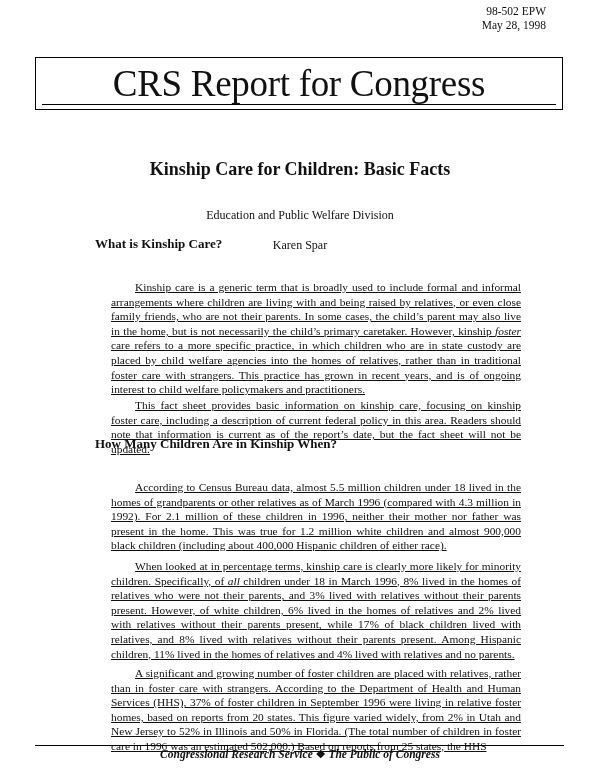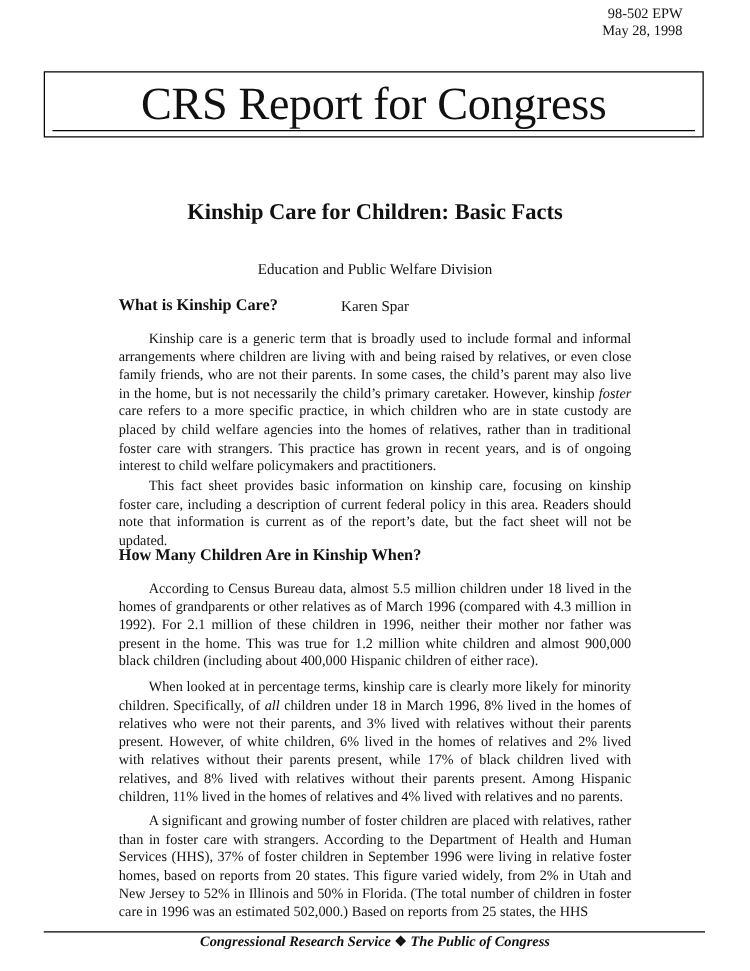--- a/index.html
+++ b/index.html
@@ -34,23 +34,24 @@
   .author, .division {
     position: absolute; left: 0; right: 0; text-align: center;
     font-size: 12px; line-height: 14px;
   }
   .author { top: 194px; margin-top: 44px; }
   .division { top: 208px; }
   .section-heading {
     position: absolute; left: 95px; font-weight: bold; font-size: 13px; line-height: 16px;
   }
   .para {
-    position: absolute; left: 95px; width: 410px; margin: 0;
+    position: absolute; left: 95px; width: 410px; margin: 16px;
     font-size: 11.4px; line-height: 14.6px; text-align: justify;
     text-indent: 24px;
+    text-decoration: underline;
   }
   .footer-rule {
     position: absolute; left: 35px; right: 36px; top: 745px; border-top: 1px solid #000;
   }
   .footer {
     position: absolute; left: 0; right: 0; top: 747px; text-align: center;
     font-style: italic; font-weight: bold; font-size: 11.5px; line-height: 14px;
   }
   .diamond { font-style: normal; font-size: 11px; }
 </style>

